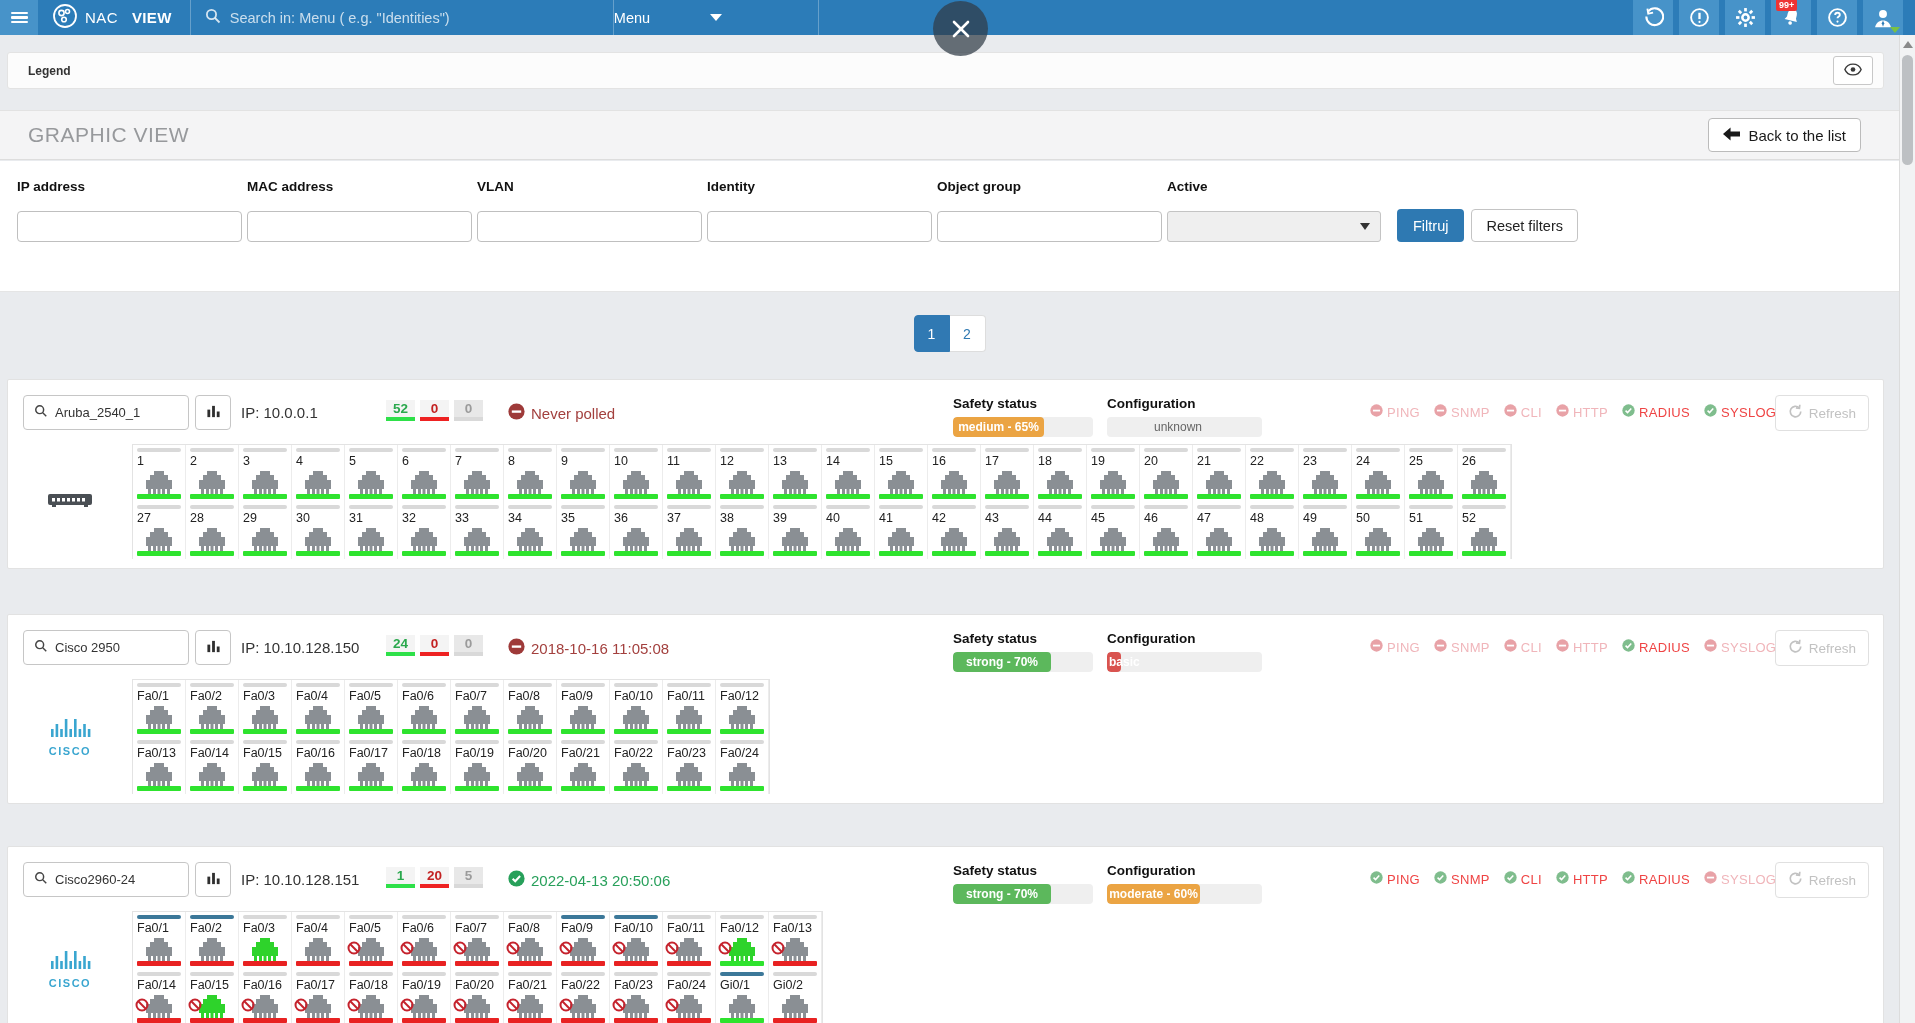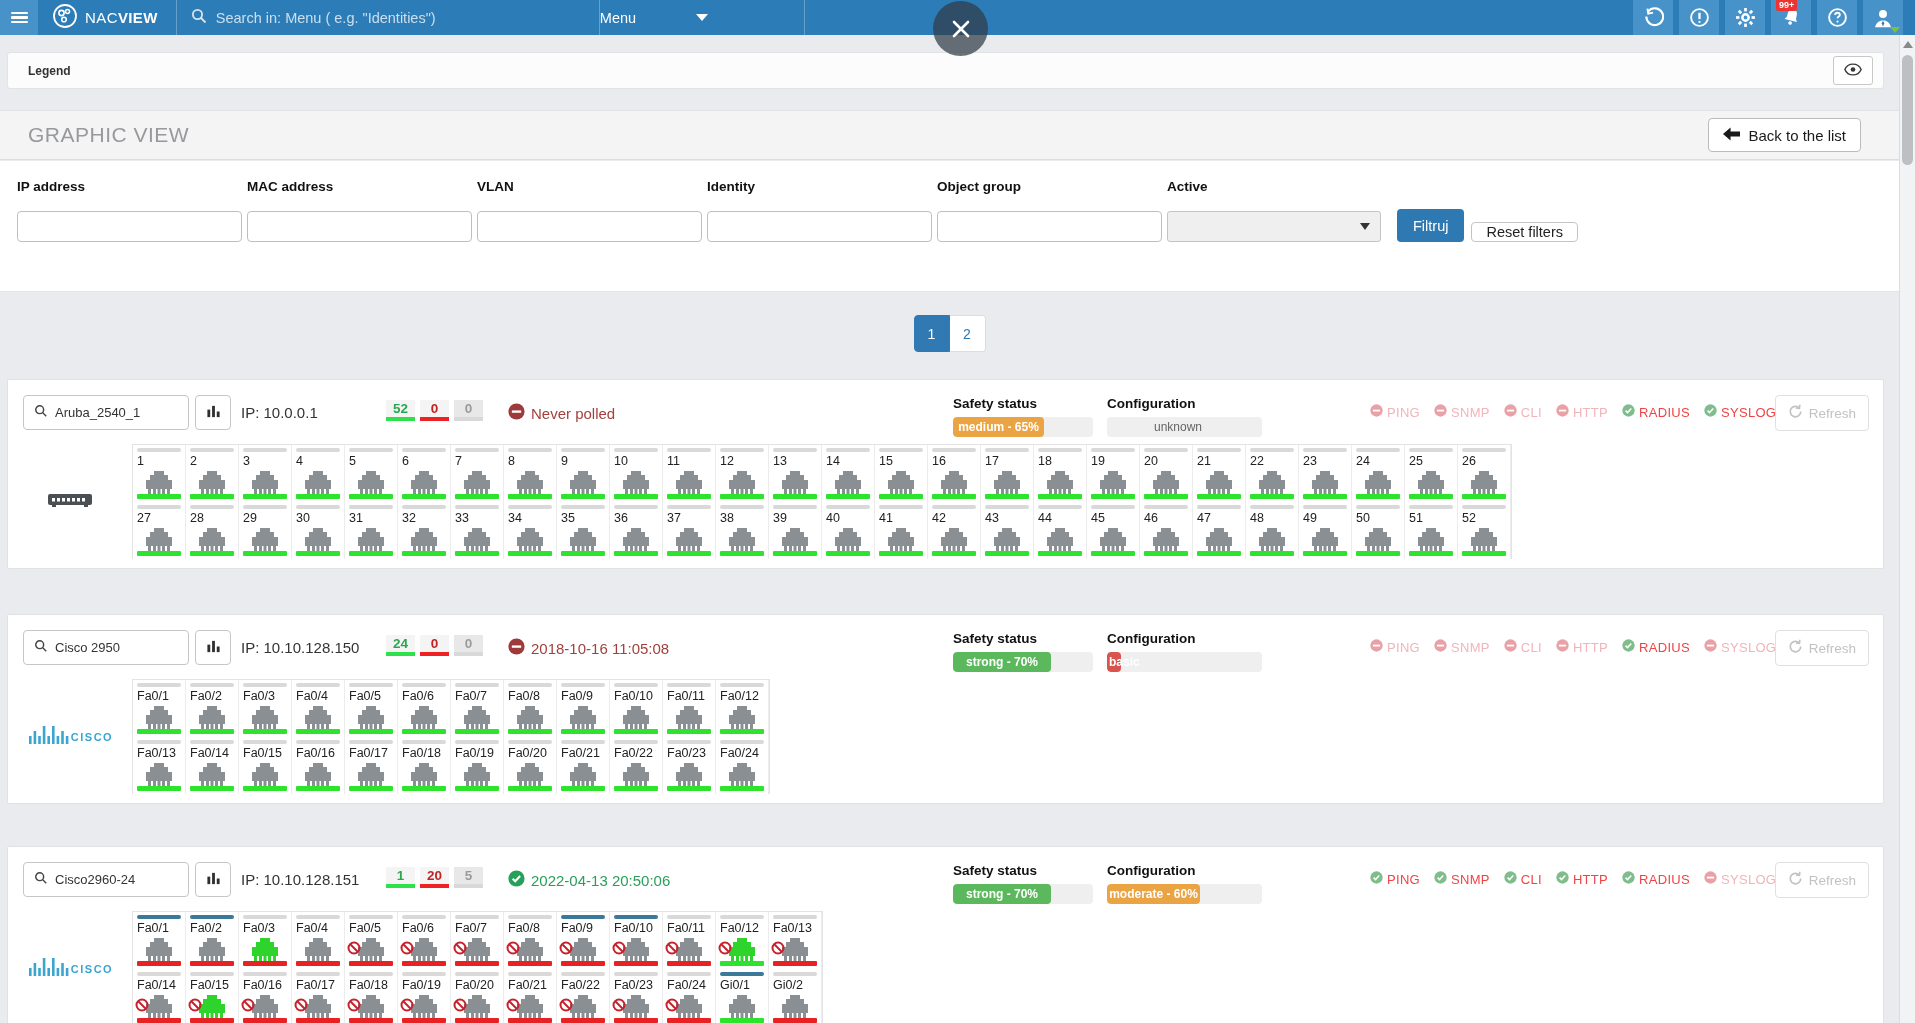--- a/index.html
+++ b/index.html
@@ -8,21 +8,21 @@
   body { position:relative; }
 
   
   .navbar { position:absolute; top:0; left:0; width:1915px; height:35px;
     background:#2c7cb8; display:flex; align-items:stretch; z-index:20; }
   .nav-btn-sq { width:38px; height:35px; background:#4793c9; border:none; display:flex;
     align-items:center; justify-content:center; cursor:pointer; }
   .hamburger span { display:block; width:17px; height:2.5px; background:#fff; margin:2px 0; border-radius:1px; }
   .brand { display:flex; align-items:center; gap:7px; padding:0 18px 0 14px; }
   .brand-text { color:#fff; font-size:15px; letter-spacing:.4px; }
-  .brand-text b { font-weight:bold; }
+  .brand-text b { font-weight:bold;margin-left:14px; }
   .nav-search { display:flex; align-items:center; gap:9px; padding:0 14px; width:424px;
     border-left:1px solid rgba(255,255,255,.28); border-right:1px solid rgba(255,255,255,.28); }
   .nav-search input { flex:1; background:transparent; border:none; outline:none;
     color:#fff; font-size:14.5px; font-family:"Liberation Sans", sans-serif; }
   .nav-search input::placeholder { color:rgba(255,255,255,.75); }
   .nav-menu { width:205px; display:flex; align-items:center; gap:60px;
     border-right:1px solid rgba(255,255,255,.28); color:#fff; font-size:14.5px; cursor:pointer; }
   .caret-down { width:0; height:0; border-left:6px solid transparent; border-right:6px solid transparent;
     border-top:7px solid #fff; }
   .nav-right { margin-left:auto; display:flex; gap:6px; padding-right:12px; }
@@ -67,21 +67,21 @@
   .filter-grid { display:flex; align-items:flex-end; }
   .ffield { margin-right:5px; }
   .ffield label { display:block; font-size:13.5px; font-weight:bold; color:#111; margin-bottom:17px; }
   .ffield input { width:225px; height:31px; border:1px solid #bfbfbf; border-radius:4px; padding:0 8px;
     font-size:13px; font-family:"Liberation Sans", sans-serif; }
   .fselect { width:214px; height:31px; background:#efefef; border:1px solid #c4c4c4; border-radius:3px;
     display:flex; align-items:center; justify-content:flex-end; padding:0 10px; cursor:pointer; }
   .fselect .caret-down { border-top-color:#333; border-left-width:5px; border-right-width:5px; }
   .btn-filtruj { margin-left:11px; height:33px; padding:0 16px; background:#2e79b2; color:#fff; border:none;
     border-radius:4px; font-size:14.5px; cursor:pointer; font-family:"Liberation Sans", sans-serif; }
-  .btn-reset { margin-left:7px; height:20px; padding:0 14px; background:#fff; color:#222;
+  .btn-reset { margin-left:7px; height:33px; padding:0 14px; background:#fff; color:#222;
     border:1px solid #c4c4c4; border-radius:4px; font-size:14.5px; cursor:pointer; font-family:"Liberation Sans", sans-serif; }
 
   
   .pagination { position:absolute; top:315px; left:0; width:1899px; display:flex; justify-content:center; }
   .page-btn { width:36px; height:37px; display:flex; align-items:center; justify-content:center;
     font-size:14px; background:#fff; color:#2e79b2; border:1px solid #ddd; cursor:pointer; }
   .page-btn.active { background:#3079b3; color:#fff; border-color:#3079b3; }
   .page-btn:first-child { border-radius:4px 0 0 4px; }
   .page-btn:last-child { border-radius:0 4px 4px 0; border-left:none; }
 
@@ -118,21 +118,21 @@
   .track .plain { position:absolute; left:3px; top:0; line-height:20px; font-size:12px; color:#666;margin-left:44px; }
   .services { position:absolute; left:1362px; top:24px; display:flex; gap:14px; }
   .svc { display:flex; align-items:center; gap:4px; font-size:13px; letter-spacing:.3px; }
   .svc.ok { color:#ef4444; }
   .svc.fail { color:#f0b5ba; }
   .refresh-btn { position:absolute; right:14px; top:15px; height:36px; padding:0 12px; background:#fff;
     border:1px solid #e0e0e0; border-radius:4px; display:flex; align-items:center; gap:6px;
     font-size:13.5px; color:#c2c2c2; cursor:pointer; font-family:"Liberation Sans", sans-serif; }
 
   .ports-wrap { display:flex; padding-bottom:12px; }
-  .vendor { width:124px; display:flex; flex-direction:row; align-items:center; justify-content:center; gap:2px; }
+  .vendor { width:124px; display:flex; flex-direction:column; align-items:center; justify-content:center; gap:2px; }
   .cisco-text { color:#3aa6d0; font-weight:bold; font-size:11px; letter-spacing:1.5px; }
   .pgrid { border:1px solid #e3e3e3; border-bottom:none; }
   .prow { display:flex; }
   .pcell { position:relative; width:53px; height:57px; border-right:1px solid #ececec; background:#fff; cursor:pointer; }
   .ptop { height:4px; margin:3px 4px 1px; border-radius:2px; background:#d9d9d9; }
   .ptop.blue { background:#3c7899; }
   .plabel { font-size:12.5px; color:#222; padding-left:4px; height:16px; line-height:16px; white-space:nowrap; }
   .picon { height:25px; display:flex; justify-content:center; align-items:flex-end; }
   .pslash { position:absolute; left:2px; bottom:10px; }
   .pbot { position:absolute; bottom:3px; left:4px; right:4px; height:5px; border-radius:1px; }

